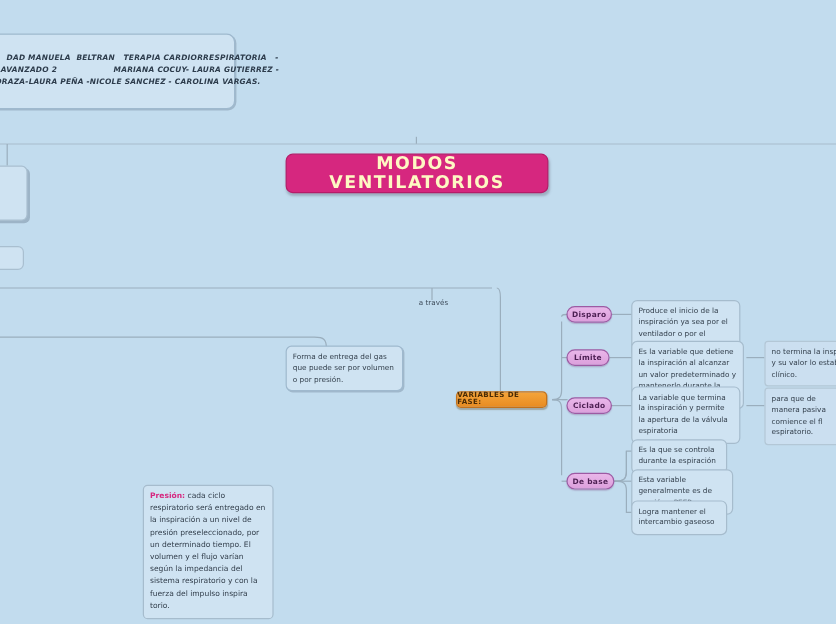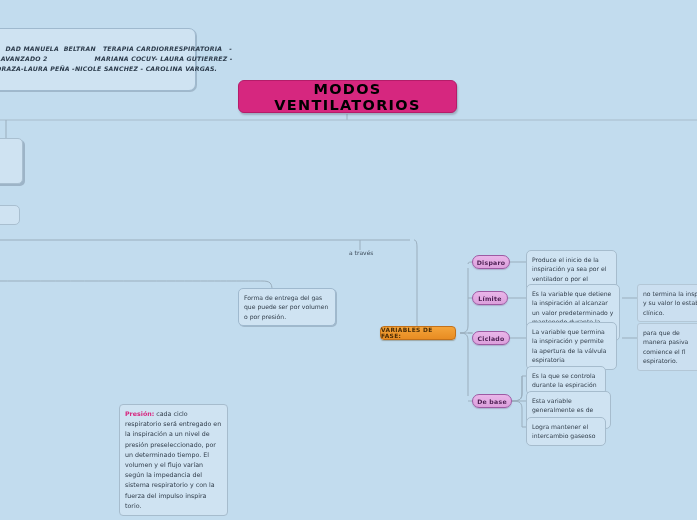--- a/index.html
+++ b/index.html
@@ -53,28 +53,29 @@
     letter-spacing: .2px;
     white-space: pre;
   }
 
   
   .title-banner {
     background: #d6277f;
     border: 1px solid #b51c69;
     border-radius: 6px;
     box-shadow: 1px 2px 2px rgba(90,90,110,.35);
-    color: #000000;
+    color: #fef9c3;
     font-weight: bold;
     font-size: 14.5px;
     letter-spacing: 1.3px;
     display: flex;
     align-items: center;
     justify-content: center;
     text-align: center;
+    margin-top: 48px;
   }
 
   
   .info {
     background: #cfe3f2;
     border: 1px solid #a6bccd;
     border-radius: 5px;
     padding: 4px 5px;
     font-size: 6.1px;
     line-height: 1.55;

